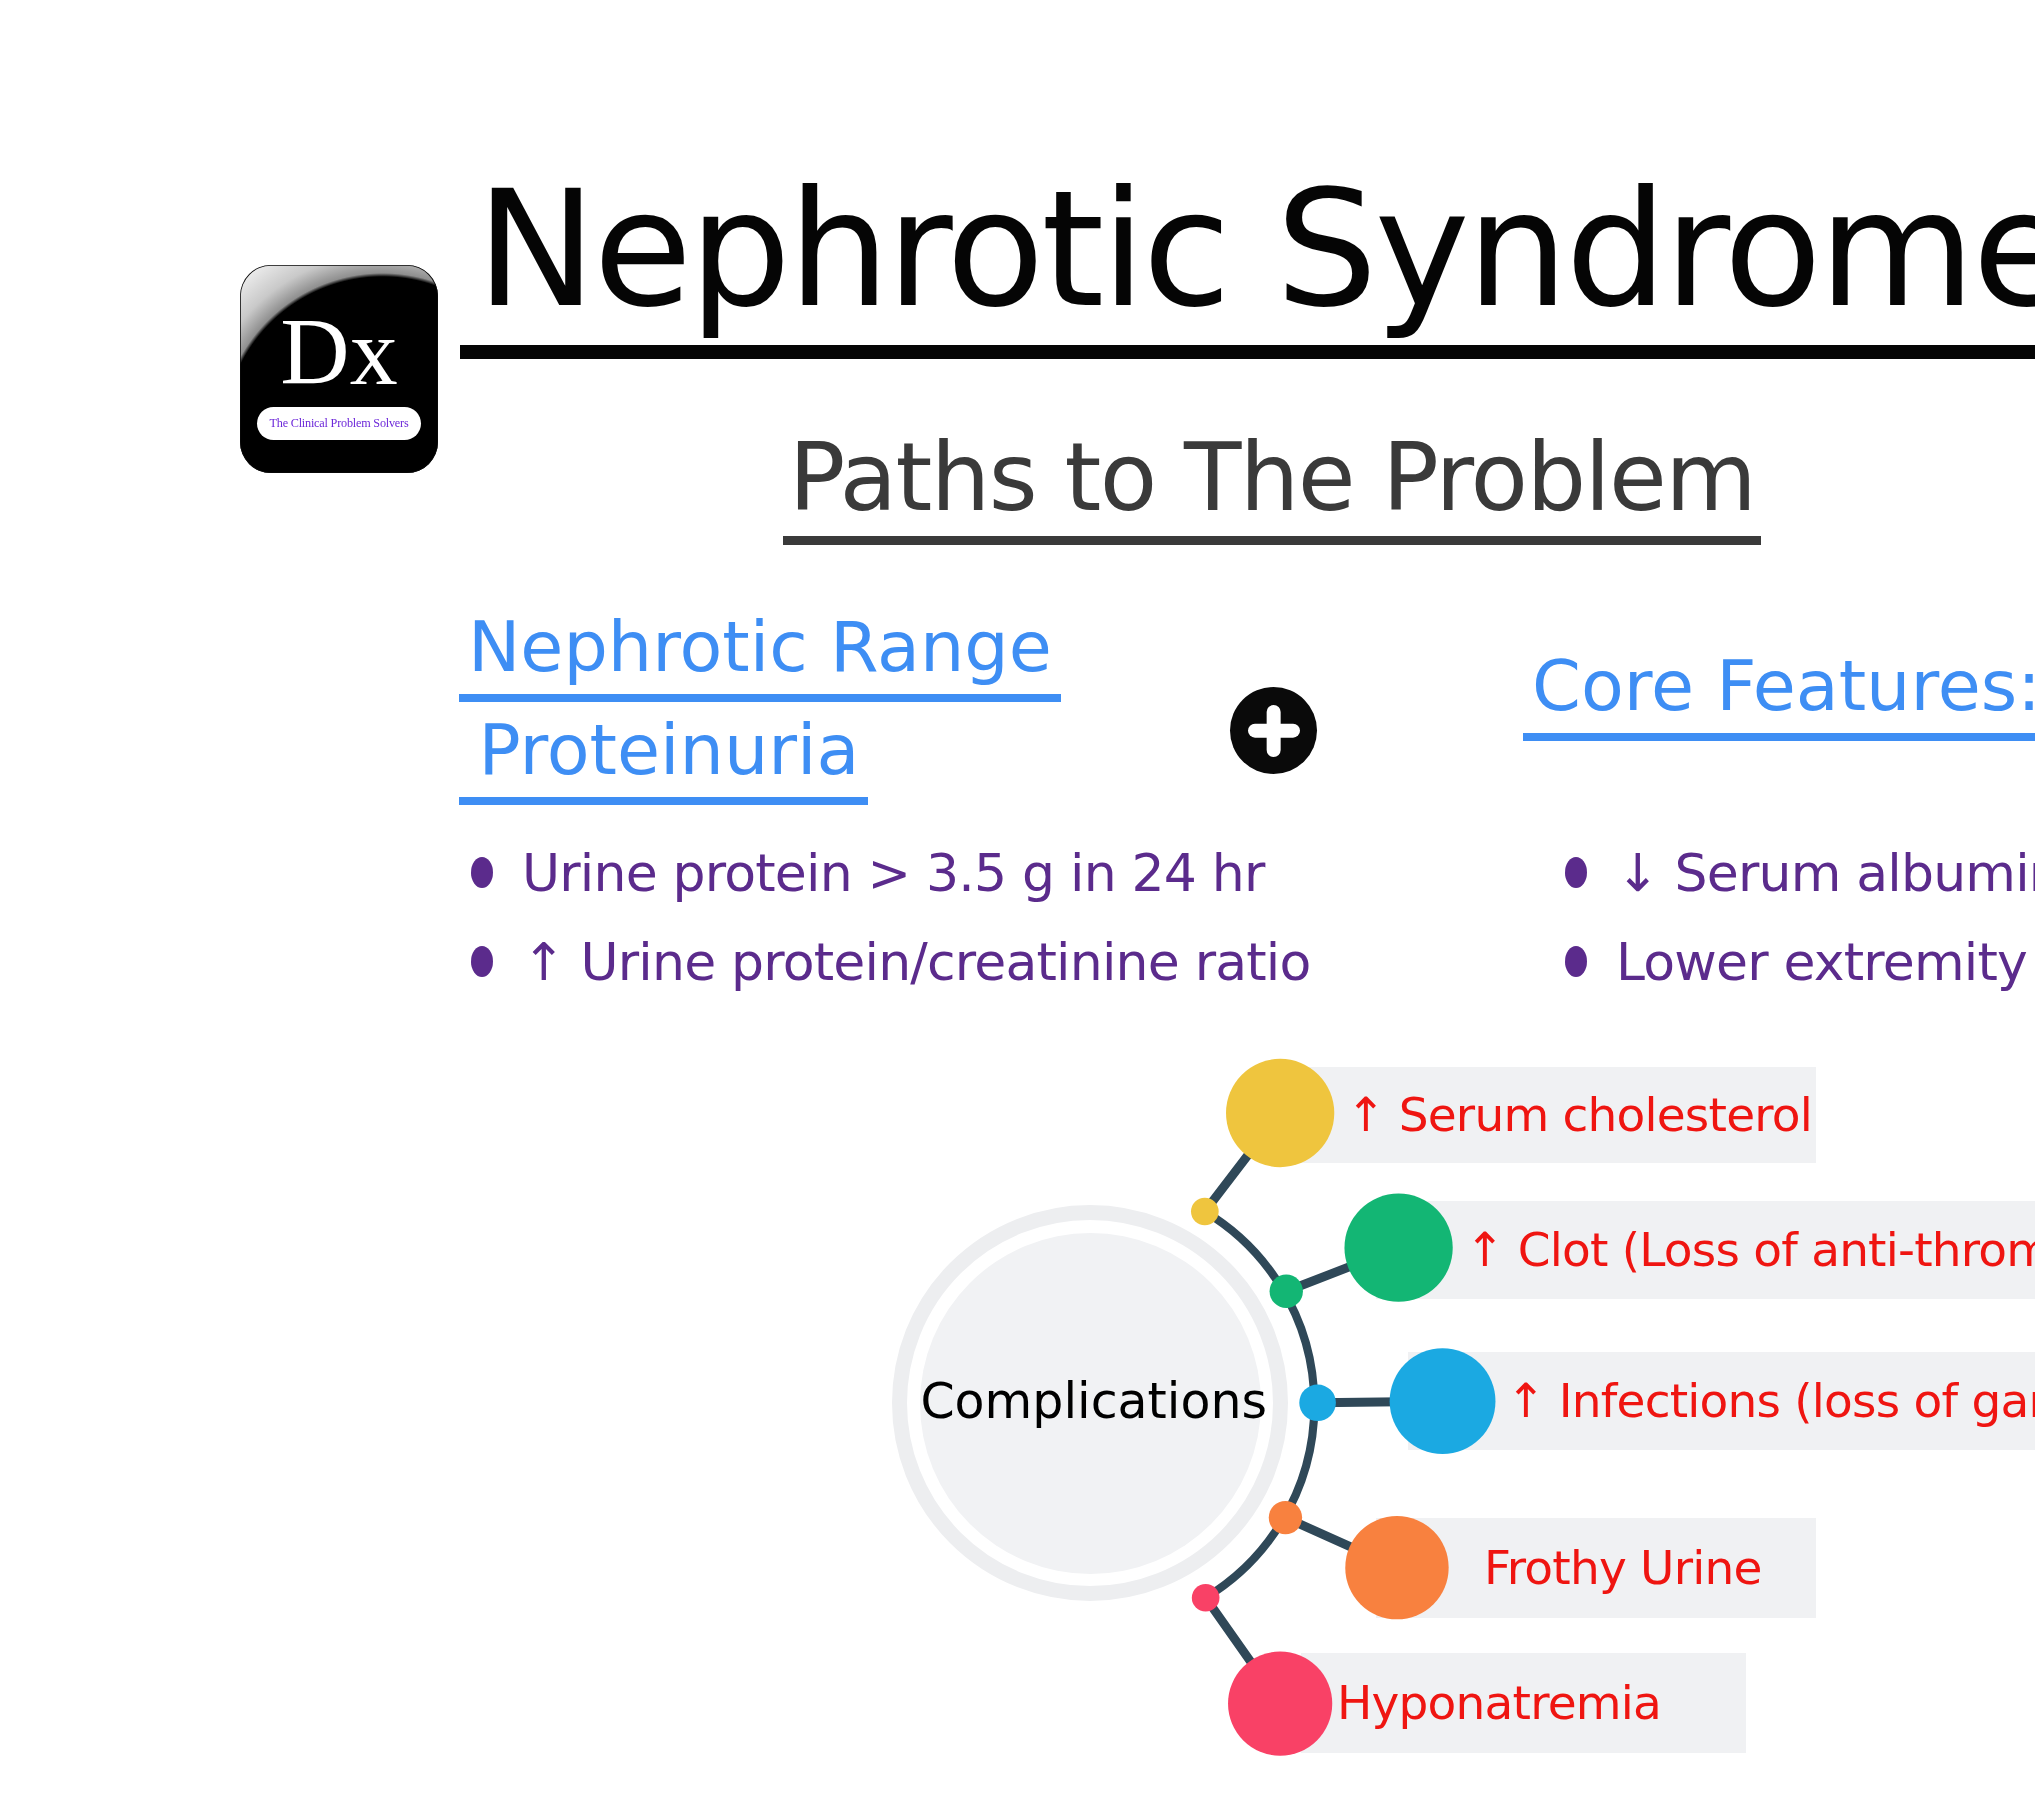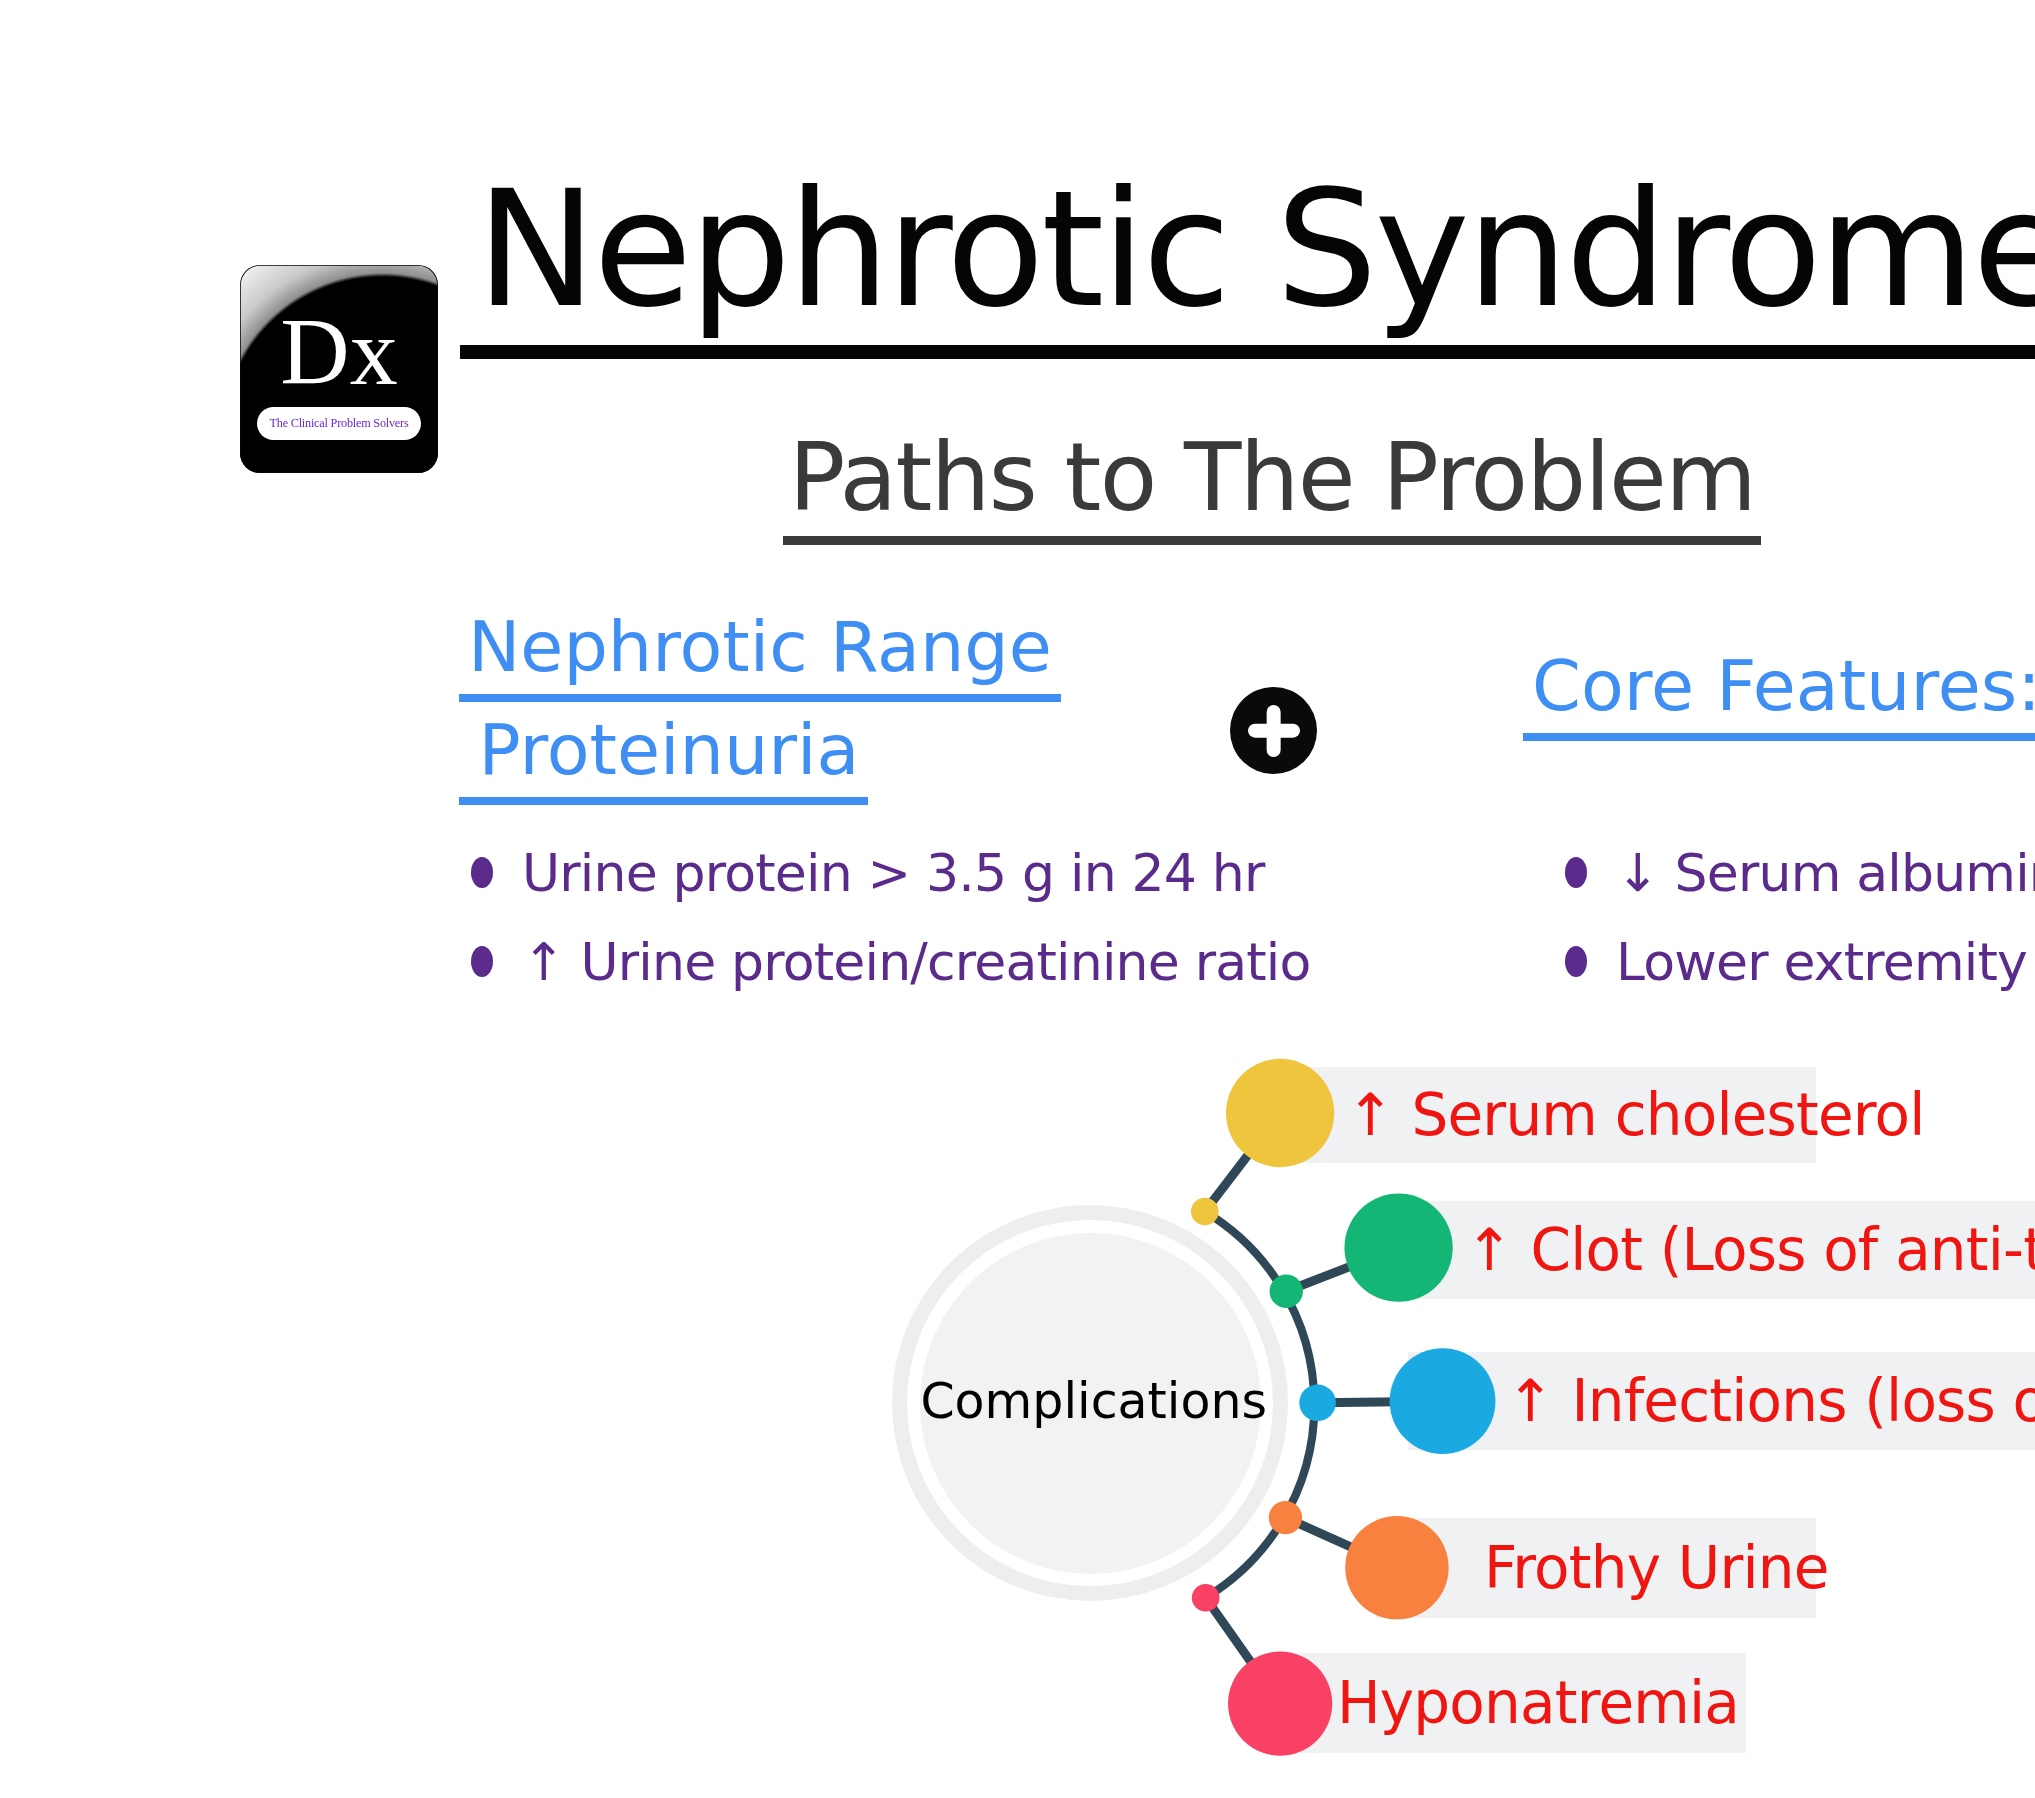--- a/index.html
+++ b/index.html
@@ -4,21 +4,21 @@
 <style>
   html,body{margin:0;padding:0;background:#fff;}
   #canvas{
     position:relative;width:2544px;height:1799px;background:#ffffff;overflow:hidden;
     font-family:"DejaVu Sans",sans-serif;
   }
   .abs{position:absolute;}
 
   
   .logo{
-    left:240px;top:265px;width:198px;height:208px;border-radius:20px;
+    left:240px;top:265px;width:198px;height:208px;border-radius:31px;
     background:radial-gradient(circle 252px at 72% 82%, #000 0%, #000 63%, #8f8f8f 64.5%, #c9c9c9 72%, #ededed 84%, #f7f7f7 100%);
     box-shadow:0 0 0 0.8px #0a0a0a inset;
   }
   .logo-dx{
     position:absolute;left:0;top:39px;width:100%;text-align:center;
     font-family:"Liberation Serif",serif;font-size:96px;color:#ffffff;line-height:1;
   }
   .logo-pill{
     position:absolute;left:17px;top:142px;width:164px;height:33px;border-radius:16.7px;
     background:#ffffff;text-align:center;line-height:33px;
@@ -85,21 +85,21 @@
     background:#F1F2F4;z-index:1;
   }
   .hub-label{
     left:913px;top:1377px;width:354px;text-align:right;z-index:3;
     font-size:49px;color:#000000;line-height:1;white-space:nowrap;
   }
 
   #diagram-svg{left:0;top:0;width:2544px;height:1799px;z-index:2;}
 
   .comp-label{
-    z-index:3;font-size:58px;color:#EF1511;letter-spacing:-0.8px;white-space:nowrap;line-height:1;
+    z-index:3;font-size:47px;color:#EF1511;letter-spacing:-0.8px;white-space:nowrap;line-height:1;
   }
   .lb1{left:1346px;top:1067px;line-height:96px;}
   .lb2{left:1465px;top:1201px;line-height:98px;}
   .lb3{left:1506px;top:1352px;line-height:98px;}
   .lb4{left:1484px;top:1518px;line-height:100px;}
   .lb5{left:1337px;top:1653px;line-height:100px;}
 </style>
 </head>
 <body>
 

